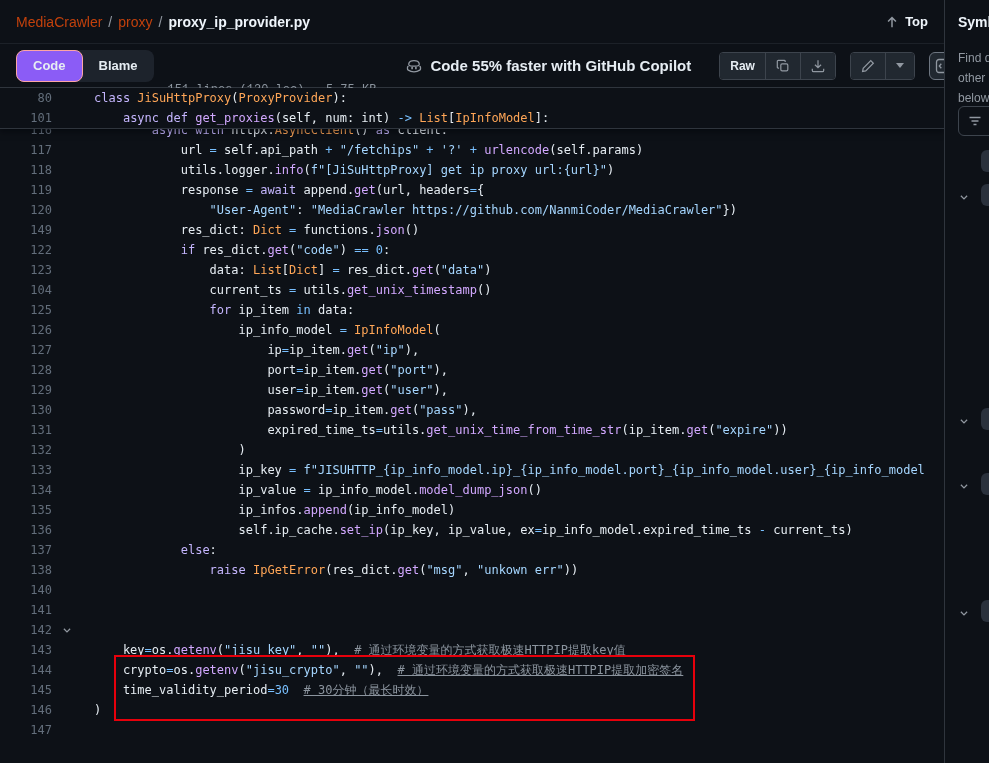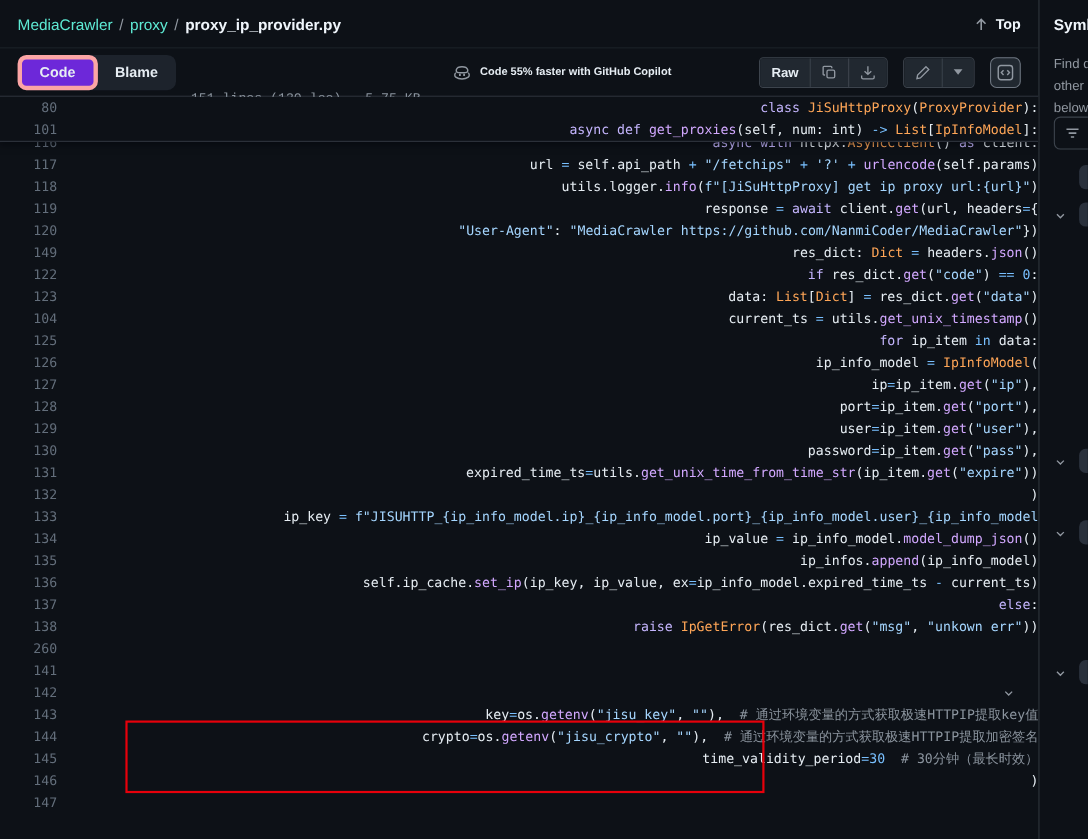--- a/index.html
+++ b/index.html
@@ -6,64 +6,64 @@
   html,body { width:989px; height:763px; overflow:hidden; }
   body { background:#0d1117; font-family:"Liberation Sans", sans-serif; color:#e6edf3; }
 
   .layout { display:flex; width:989px; height:763px; }
   .main-col { width:944px; display:flex; flex-direction:column; }
 
   
   .crumb-bar { height:44px; flex:none; display:flex; align-items:center; justify-content:space-between;
                padding:0 16px; border-bottom:1px solid #1c2128; }
   .crumb { font-size:14px; white-space:nowrap; }
-  .crumb a { color:#5eead4; text-decoration:none; cursor:pointer; }
+  .crumb a { color:#c2410c; text-decoration:none; cursor:pointer; }
   .crumb .sep { color:#9198a1; margin:0 6px; }
   .crumb .file { color:#f0f6fc; font-weight:700; }
   .top-link { display:flex; align-items:center; gap:6px; font-size:13px; font-weight:600; color:#f0f6fc; cursor:pointer; }
   .top-link svg { display:block; }
 
   
   .toolbar { height:44px; flex:none; display:flex; align-items:center; padding:0 16px; gap:14px;
              border-bottom:1px solid #2f353d; }
   .seg { display:flex; align-items:center; background:#1d232c; border-radius:8px; height:32px; }
   .seg-btn { height:32px; display:flex; align-items:center; padding:0 16px; font-size:13px; font-weight:600;
              color:#e6edf3; border-radius:8px; cursor:pointer; }
-  .seg-btn.active { background:#6d28d9; border:4px solid #fca5a5; }
+  .seg-btn.active { background:#8b5cf6; border:1px solid #fca5a5; }
   .meta { font-family:Liberation Mono, monospace; font-size:12px; color:#8b949e; white-space:nowrap;margin-top:48px; }
-  .copilot { display:flex; align-items:center; gap:8px; margin-left:16px; font-size:10px; font-weight:600;
+  .copilot { display:flex; align-items:center; gap:8px; margin-left:16px; font-size:15px; font-weight:600;
              color:#e6edf3; white-space:nowrap; cursor:pointer; }
   .copilot svg { display:block; }
   .tb-spacer { flex:1; }
   .btn-group { display:flex; height:28px; border:1px solid #3d444d; border-radius:4px; overflow:hidden; flex:none; }
   .btn-seg { display:flex; align-items:center; justify-content:center; padding:0 10px; background:#212830;
              color:#e6edf3; font-size:12px; font-weight:600; border-left:1px solid #3d444d; cursor:pointer; }
   .btn-seg:first-child { border-left:none; }
   .btn-seg svg { display:block; }
   .icon-btn { width:28px; height:28px; flex:none; border:1px solid #6e7681; border-radius:6px; background:#212830;
               display:flex; align-items:center; justify-content:center; cursor:pointer; }
   .tri-down { width:0; height:0; border-left:4px solid transparent; border-right:4px solid transparent;
               border-top:5px solid #9198a1; }
 
   
   .code-wrap { position:relative; flex:1; overflow:hidden;
                font-family:"DejaVu Sans Mono", monospace; font-size:12px; }
-  .code-row { display:flex; height:20px; line-height:20px; white-space:pre;justify-content:space-between; }
+  .code-row { display:flex; height:20px; line-height:20px; white-space:pre; }
   .gutter { width:52px; flex:none; text-align:right; color:#636e7b; cursor:pointer; }
   .expander { width:42px; flex:none; position:relative; }
   .expander svg { position:absolute; left:10px; top:5px; cursor:pointer; }
   .code-text { flex:none; white-space:pre; }
   .sticky-block { position:relative; z-index:2; background:#0d1117; border-bottom:1px solid #2f353d;
                   box-shadow:0 3px 6px rgba(1,4,9,0.5); }
   .clipped { height:11px; overflow:hidden; }
   .clipped .inner { margin-top:-9px; }
 
   .tk-p { color:#e6edf3; } .tk-k { color:#c4b5fd; } .tk-f { color:#d2a8ff; }
   .tk-c { color:#ffa657; } .tk-s { color:#a5d6ff; } .tk-o { color:#79c0ff; }
-  .tk-m { color:#8b949e; }
+  .tk-m { color:#8b949e;text-decoration:underline; }
 
   .annotation-box { position:absolute; left:114px; top:567px; width:581px; height:66px;
                     border:2px solid #e7000b; z-index:3; pointer-events:none; }
 
   
   .side-panel { flex:1; border-left:1px solid #2f353d; position:relative; overflow:hidden; background:#0d1117; }
   .panel-title { position:absolute; top:14px; left:13px; font-size:14px; font-weight:700; color:#f0f6fc; white-space:nowrap; }
   .panel-desc { position:absolute; top:48px; left:13px; font-size:12px; line-height:20px; color:#9198a1; white-space:nowrap; }
   .panel-filter { position:absolute; top:106px; left:13px; width:300px; height:30px; border:1px solid #3d444d;
                   border-radius:6px; display:flex; align-items:center; padding-left:8px; cursor:text; }
@@ -141,41 +141,41 @@
           <div class="code-row"><span class="gutter">101</span><span class="expander"></span><span class="code-text"><span class="tk-p">    </span><span class="tk-k">async </span><span class="tk-k">def </span><span class="tk-f">get_proxies</span><span class="tk-p">(self, num: int) </span><span class="tk-o">-&gt; </span><span class="tk-c">List</span><span class="tk-p">[</span><span class="tk-c">IpInfoModel</span><span class="tk-p">]:</span></span></div>
         </div>
       <div class="clipped">
           <div class="inner" id="clipped-line">
             <div class="code-row"><span class="gutter">116</span><span class="expander"></span><span class="code-text"><span class="tk-p">        </span><span class="tk-k">async </span><span class="tk-k">with </span><span class="tk-p">httpx.</span><span class="tk-c">AsyncClient</span><span class="tk-p">() </span><span class="tk-k">as </span><span class="tk-p">client:</span></span></div>
           </div>
         </div>
       <div id="code-lines">
           <div class="code-row"><span class="gutter">117</span><span class="expander"></span><span class="code-text"><span class="tk-p">            url </span><span class="tk-o">= </span><span class="tk-p">self.api_path </span><span class="tk-o">+ </span><span class="tk-s">"/fetchips" </span><span class="tk-o">+ </span><span class="tk-s">'?' </span><span class="tk-o">+ </span><span class="tk-f">urlencode</span><span class="tk-p">(self.params)</span></span></div>
           <div class="code-row"><span class="gutter">118</span><span class="expander"></span><span class="code-text"><span class="tk-p">            utils.logger.</span><span class="tk-f">info</span><span class="tk-p">(</span><span class="tk-s">f"[JiSuHttpProxy] get ip proxy url:{url}"</span><span class="tk-p">)</span></span></div>
-          <div class="code-row"><span class="gutter">119</span><span class="expander"></span><span class="code-text"><span class="tk-p">            response </span><span class="tk-o">= </span><span class="tk-k">await </span><span class="tk-p">client.</span><span class="tk-f">get</span><span class="tk-p">(url, headers</span><span class="tk-o">=</span><span class="tk-p">{</span></span></div>
+          <div class="code-row"><span class="gutter">119</span><span class="expander"></span><span class="code-text"><span class="tk-p">            response </span><span class="tk-o">= </span><span class="tk-k">await </span><span class="tk-p">append.</span><span class="tk-f">get</span><span class="tk-p">(url, headers</span><span class="tk-o">=</span><span class="tk-p">{</span></span></div>
           <div class="code-row"><span class="gutter">120</span><span class="expander"></span><span class="code-text"><span class="tk-p">                </span><span class="tk-s">"User-Agent"</span><span class="tk-p">: </span><span class="tk-s">"MediaCrawler https://github.com/NanmiCoder/MediaCrawler"</span><span class="tk-p">})</span></span></div>
-          <div class="code-row"><span class="gutter">149</span><span class="expander"></span><span class="code-text"><span class="tk-p">            res_dict: </span><span class="tk-c">Dict </span><span class="tk-o">= </span><span class="tk-p">headers.</span><span class="tk-f">json</span><span class="tk-p">()</span></span></div>
+          <div class="code-row"><span class="gutter">149</span><span class="expander"></span><span class="code-text"><span class="tk-p">            res_dict: </span><span class="tk-c">Dict </span><span class="tk-o">= </span><span class="tk-p">functions.</span><span class="tk-f">json</span><span class="tk-p">()</span></span></div>
           <div class="code-row"><span class="gutter">122</span><span class="expander"></span><span class="code-text"><span class="tk-p">            </span><span class="tk-k">if </span><span class="tk-p">res_dict.</span><span class="tk-f">get</span><span class="tk-p">(</span><span class="tk-s">"code"</span><span class="tk-p">) </span><span class="tk-o">== </span><span class="tk-o">0</span><span class="tk-p">:</span></span></div>
           <div class="code-row"><span class="gutter">123</span><span class="expander"></span><span class="code-text"><span class="tk-p">                data: </span><span class="tk-c">List</span><span class="tk-p">[</span><span class="tk-c">Dict</span><span class="tk-p">] </span><span class="tk-o">= </span><span class="tk-p">res_dict.</span><span class="tk-f">get</span><span class="tk-p">(</span><span class="tk-s">"data"</span><span class="tk-p">)</span></span></div>
           <div class="code-row"><span class="gutter">104</span><span class="expander"></span><span class="code-text"><span class="tk-p">                current_ts </span><span class="tk-o">= </span><span class="tk-p">utils.</span><span class="tk-f">get_unix_timestamp</span><span class="tk-p">()</span></span></div>
           <div class="code-row"><span class="gutter">125</span><span class="expander"></span><span class="code-text"><span class="tk-p">                </span><span class="tk-k">for </span><span class="tk-p">ip_item </span><span class="tk-o">in </span><span class="tk-p">data:</span></span></div>
           <div class="code-row"><span class="gutter">126</span><span class="expander"></span><span class="code-text"><span class="tk-p">                    ip_info_model </span><span class="tk-o">= </span><span class="tk-c">IpInfoModel</span><span class="tk-p">(</span></span></div>
           <div class="code-row"><span class="gutter">127</span><span class="expander"></span><span class="code-text"><span class="tk-p">                        ip</span><span class="tk-o">=</span><span class="tk-p">ip_item.</span><span class="tk-f">get</span><span class="tk-p">(</span><span class="tk-s">"ip"</span><span class="tk-p">),</span></span></div>
           <div class="code-row"><span class="gutter">128</span><span class="expander"></span><span class="code-text"><span class="tk-p">                        port</span><span class="tk-o">=</span><span class="tk-p">ip_item.</span><span class="tk-f">get</span><span class="tk-p">(</span><span class="tk-s">"port"</span><span class="tk-p">),</span></span></div>
           <div class="code-row"><span class="gutter">129</span><span class="expander"></span><span class="code-text"><span class="tk-p">                        user</span><span class="tk-o">=</span><span class="tk-p">ip_item.</span><span class="tk-f">get</span><span class="tk-p">(</span><span class="tk-s">"user"</span><span class="tk-p">),</span></span></div>
           <div class="code-row"><span class="gutter">130</span><span class="expander"></span><span class="code-text"><span class="tk-p">                        password</span><span class="tk-o">=</span><span class="tk-p">ip_item.</span><span class="tk-f">get</span><span class="tk-p">(</span><span class="tk-s">"pass"</span><span class="tk-p">),</span></span></div>
           <div class="code-row"><span class="gutter">131</span><span class="expander"></span><span class="code-text"><span class="tk-p">                        expired_time_ts</span><span class="tk-o">=</span><span class="tk-p">utils.</span><span class="tk-f">get_unix_time_from_time_str</span><span class="tk-p">(ip_item.</span><span class="tk-f">get</span><span class="tk-p">(</span><span class="tk-s">"expire"</span><span class="tk-p">))</span></span></div>
           <div class="code-row"><span class="gutter">132</span><span class="expander"></span><span class="code-text"><span class="tk-p">                    )</span></span></div>
           <div class="code-row"><span class="gutter">133</span><span class="expander"></span><span class="code-text"><span class="tk-p">                    ip_key </span><span class="tk-o">= </span><span class="tk-s">f"JISUHTTP_{ip_info_model.ip}_{ip_info_model.port}_{ip_info_model.user}_{ip_info_model</span></span></div>
           <div class="code-row"><span class="gutter">134</span><span class="expander"></span><span class="code-text"><span class="tk-p">                    ip_value </span><span class="tk-o">= </span><span class="tk-p">ip_info_model.</span><span class="tk-f">model_dump_json</span><span class="tk-p">()</span></span></div>
           <div class="code-row"><span class="gutter">135</span><span class="expander"></span><span class="code-text"><span class="tk-p">                    ip_infos.</span><span class="tk-f">append</span><span class="tk-p">(ip_info_model)</span></span></div>
           <div class="code-row"><span class="gutter">136</span><span class="expander"></span><span class="code-text"><span class="tk-p">                    self.ip_cache.</span><span class="tk-f">set_ip</span><span class="tk-p">(ip_key, ip_value, ex</span><span class="tk-o">=</span><span class="tk-p">ip_info_model.expired_time_ts </span><span class="tk-o">- </span><span class="tk-p">current_ts)</span></span></div>
           <div class="code-row"><span class="gutter">137</span><span class="expander"></span><span class="code-text"><span class="tk-p">            </span><span class="tk-k">else</span><span class="tk-p">:</span></span></div>
           <div class="code-row"><span class="gutter">138</span><span class="expander"></span><span class="code-text"><span class="tk-p">                </span><span class="tk-k">raise </span><span class="tk-c">IpGetError</span><span class="tk-p">(res_dict.</span><span class="tk-f">get</span><span class="tk-p">(</span><span class="tk-s">"msg"</span><span class="tk-p">, </span><span class="tk-s">"unkown err"</span><span class="tk-p">))</span></span></div>
-          <div class="code-row"><span class="gutter">260</span><span class="expander"></span><span class="code-text"></span></div>
+          <div class="code-row"><span class="gutter">140</span><span class="expander"></span><span class="code-text"></span></div>
           <div class="code-row"><span class="gutter">141</span><span class="expander"></span><span class="code-text"></span></div>
           <div class="code-row"><span class="gutter">142</span><span class="expander"><svg width="10" height="10" viewBox="0 0 16 16" fill="none" stroke="#9198a1" stroke-width="2">
                 <path d="m3 6 5 5 5-5"></path>
               </svg></span></div>
           <div class="code-row"><span class="gutter">143</span><span class="expander"></span><span class="code-text"><span class="tk-p">    key</span><span class="tk-o">=</span><span class="tk-p">os.</span><span class="tk-f">getenv</span><span class="tk-p">(</span><span class="tk-s">"jisu_key"</span><span class="tk-p">, </span><span class="tk-s">""</span><span class="tk-p">),  </span><span class="tk-m"># 通过环境变量的方式获取极速HTTPIP提取key值</span></span></div>
           <div class="code-row"><span class="gutter">144</span><span class="expander"></span><span class="code-text"><span class="tk-p">    crypto</span><span class="tk-o">=</span><span class="tk-p">os.</span><span class="tk-f">getenv</span><span class="tk-p">(</span><span class="tk-s">"jisu_crypto"</span><span class="tk-p">, </span><span class="tk-s">""</span><span class="tk-p">),  </span><span class="tk-m"># 通过环境变量的方式获取极速HTTPIP提取加密签名</span></span></div>
           <div class="code-row"><span class="gutter">145</span><span class="expander"></span><span class="code-text"><span class="tk-p">    time_validity_period</span><span class="tk-o">=</span><span class="tk-o">30</span><span class="tk-p">  </span><span class="tk-m"># 30分钟（最长时效）</span></span></div>
           <div class="code-row"><span class="gutter">146</span><span class="expander"></span><span class="code-text"><span class="tk-p">)</span></span></div>
           <div class="code-row"><span class="gutter">147</span><span class="expander"></span><span class="code-text"></span></div>
         </div>

